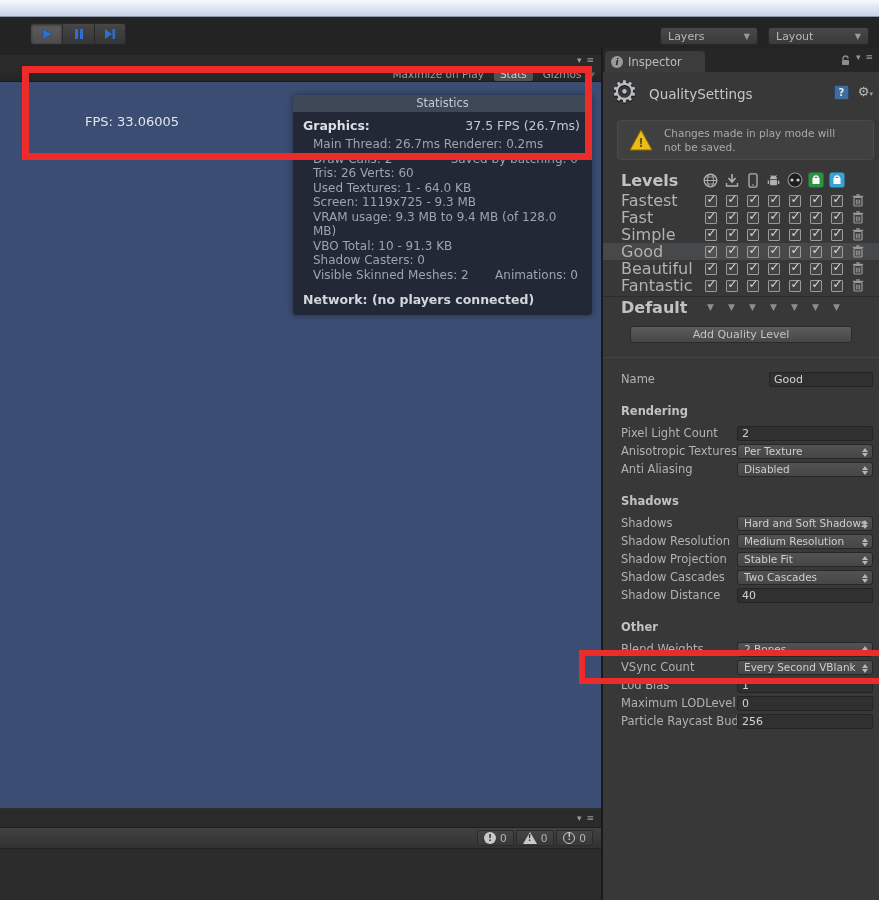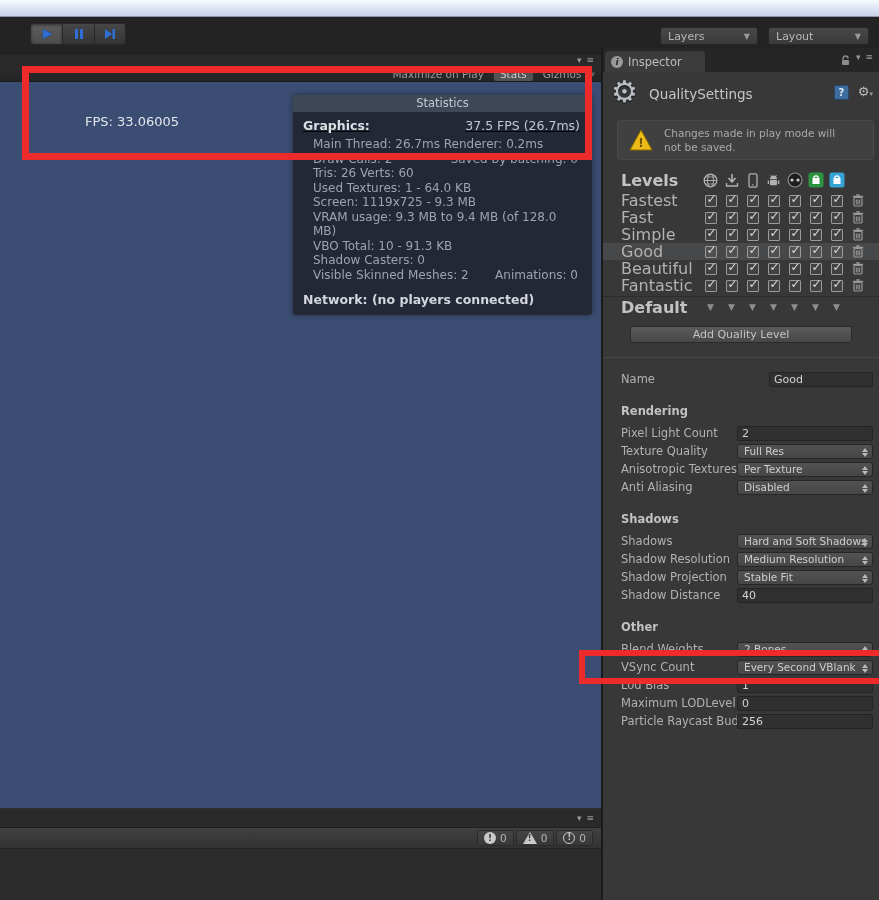--- a/index.html
+++ b/index.html
@@ -38,21 +38,21 @@
   .gt-item.on { background:#525252; border-radius:2px; color:#cfcfcf; }
   .gt-sep { color:#666; font-size:9px; }
   #game-view { position:absolute; left:0; top:27px; width:601px; height:726px; background:#3b4d72; }
   #fps-label { position:absolute; left:85px; top:32px; color:#e2e6ec; font-size:13px; }
 
   
   #stats-panel { position:absolute; left:293px; top:13px; width:299px;
     background:rgba(32,38,50,.93); border-radius:3px; box-shadow:0 0 6px rgba(0,0,0,.4); padding-bottom:8px; }
   #stats-header { height:17px; background:rgba(100,110,128,.45); border-radius:3px 3px 0 0;
     color:#c3c8d2; font-size:11.5px; text-align:center; line-height:17px; }
-  #stats-graphics-row { display:flex; padding:6px 12px 4px 10px;text-decoration:underline; }
+  #stats-graphics-row { display:flex; padding:6px 12px 4px 10px; }
   #stats-graphics-label { color:#dcdfe5; font-weight:bold; font-size:12.5px; }
   #stats-fps { margin-left:auto; color:#c2c8d2; font-size:12.5px; }
   .sl { display:flex; padding:0 14px 0 20px; color:#9da4b0; font-size:12px; line-height:14.5px; }
   .sl .r { margin-left:auto; }
   #stats-network { padding:10px 10px 0 10px; color:#d3d6dc; font-weight:bold; font-size:12.5px; }
 
   
   #inspector { left:603px; top:48px; width:276px; height:852px; background:#383838; }
   #insp-tabstrip { position:absolute; left:0; top:0; width:276px; height:24px; background:#262626; }
   #insp-tab { position:absolute; left:2px; top:3px; width:100px; height:21px; background:#3c3c3c;
@@ -566,27 +566,20 @@
         <div class="ictrl tfield">Good</div>
       </div>
 
       <div id="sections">
           <div class="sec-title">Rendering</div>
           <div class="irow">
             <span class="ilabel">Pixel Light Count</span>
             <div class="ictrl tfield">2</div>
           </div>
           <div class="irow">
-            <span class="ilabel">Texture Quality</span>
-            <div class="ictrl dropdown">Full Res<span class="dd-arr">
-                <i class="up"></i>
-                <i class="dn"></i>
-              </span></div>
-          </div>
-          <div class="irow">
             <span class="ilabel">Anisotropic Textures</span>
             <div class="ictrl dropdown">Per Texture<span class="dd-arr">
                 <i class="up"></i>
                 <i class="dn"></i>
               </span></div>
           </div>
           <div class="irow">
             <span class="ilabel">Anti Aliasing</span>
             <div class="ictrl dropdown">Disabled<span class="dd-arr">
                 <i class="up"></i>
@@ -604,20 +597,27 @@
           <div class="irow">
             <span class="ilabel">Shadow Resolution</span>
             <div class="ictrl dropdown">Medium Resolution<span class="dd-arr">
                 <i class="up"></i>
                 <i class="dn"></i>
               </span></div>
           </div>
           <div class="irow">
             <span class="ilabel">Shadow Projection</span>
             <div class="ictrl dropdown">Stable Fit<span class="dd-arr">
+                <i class="up"></i>
+                <i class="dn"></i>
+              </span></div>
+          </div>
+          <div class="irow">
+            <span class="ilabel">Shadow Cascades</span>
+            <div class="ictrl dropdown">Two Cascades<span class="dd-arr">
                 <i class="up"></i>
                 <i class="dn"></i>
               </span></div>
           </div>
           <div class="irow">
             <span class="ilabel">Shadow Distance</span>
             <div class="ictrl tfield">40</div>
           </div>
           <div class="sec-title">Other</div>
           <div class="irow">

